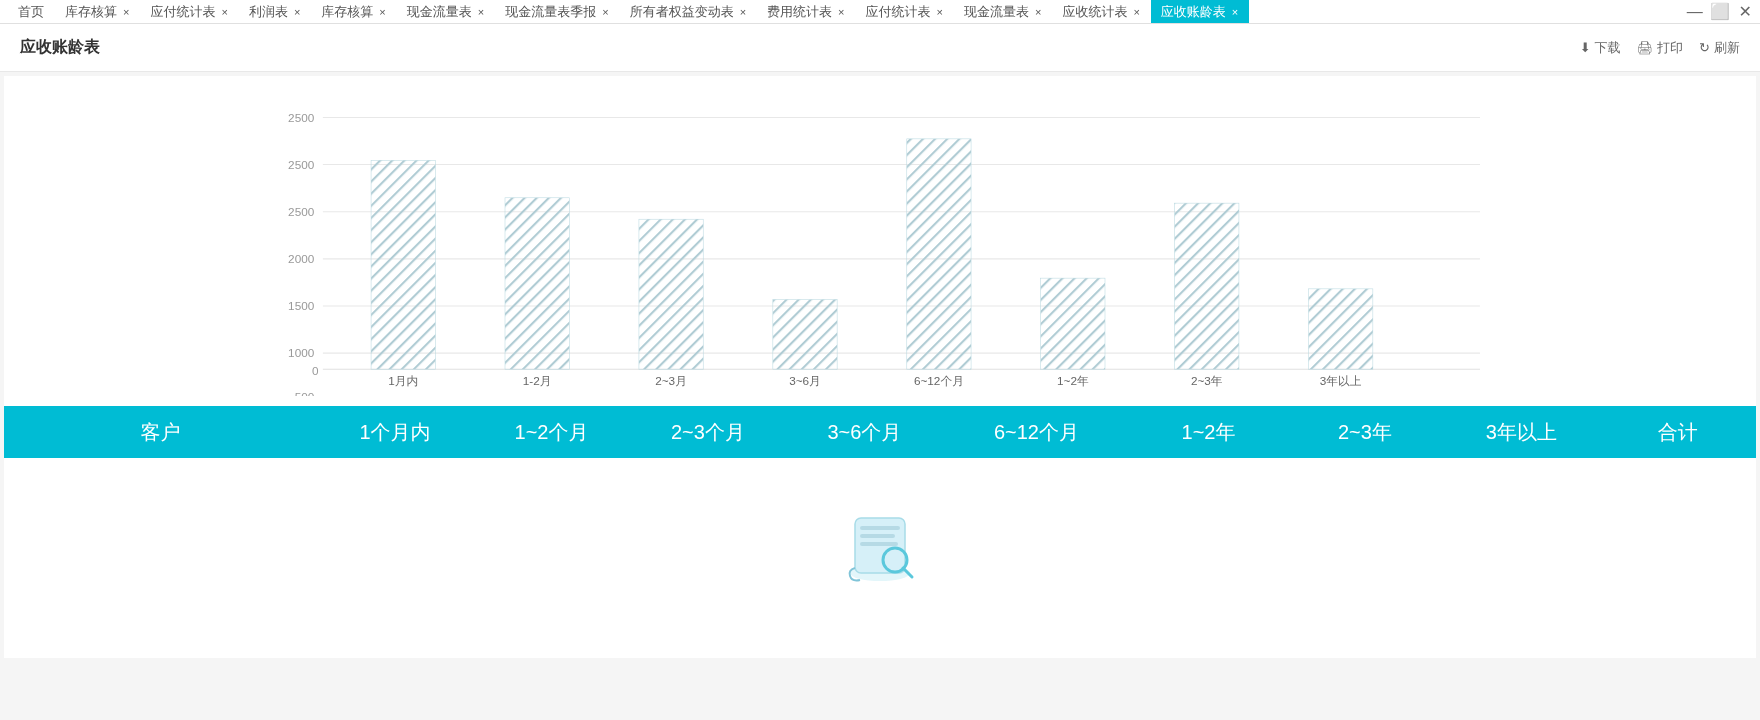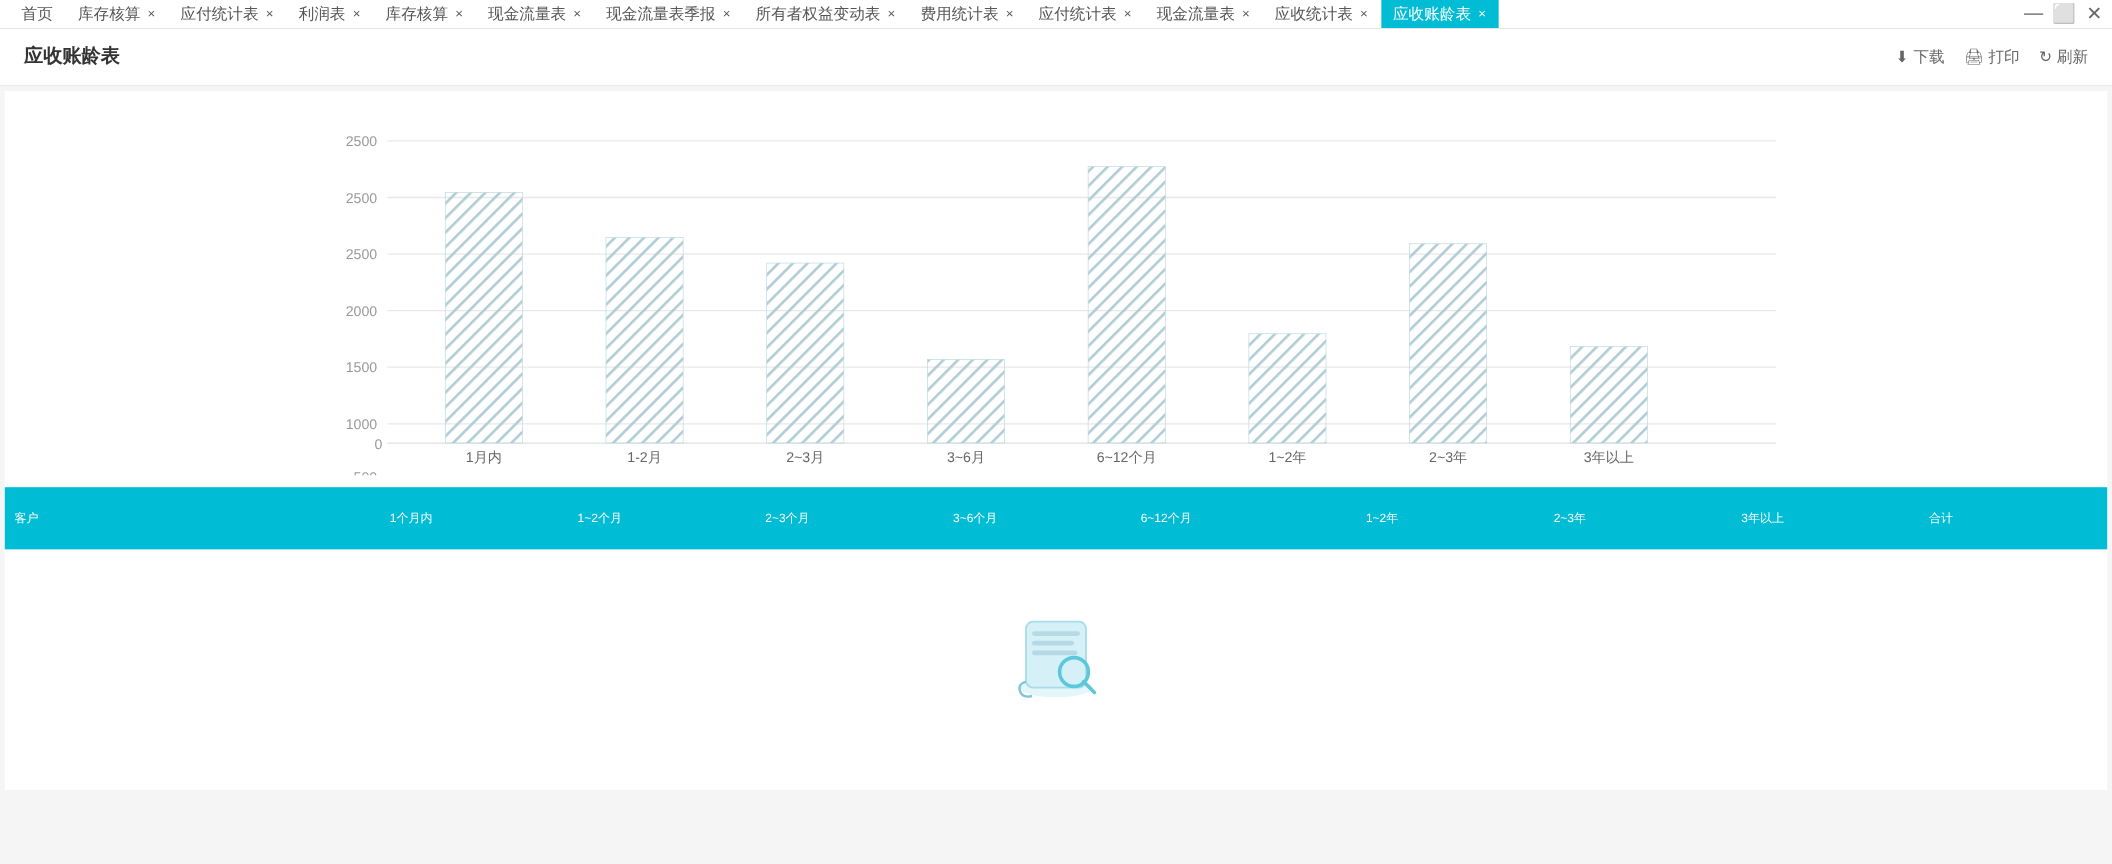--- a/index.html
+++ b/index.html
@@ -111,21 +111,22 @@
     
     .table-header {
       display: grid;
       grid-template-columns: 2fr 1fr 1fr 1fr 1fr 1.2fr 1fr 1fr 1fr 1fr;
       background: #00bcd4;
       color: #fff;
       height: 52px;
       align-items: center;
     }
     .table-header-cell {
-      font-size: 10px;
+      text-align: center;
+      font-size: 20px;
       font-weight: 500;
       padding: 0 8px;
     }
 
     
     .empty-state {
       display: flex;
       flex-direction: column;
       align-items: center;
       justify-content: center;

